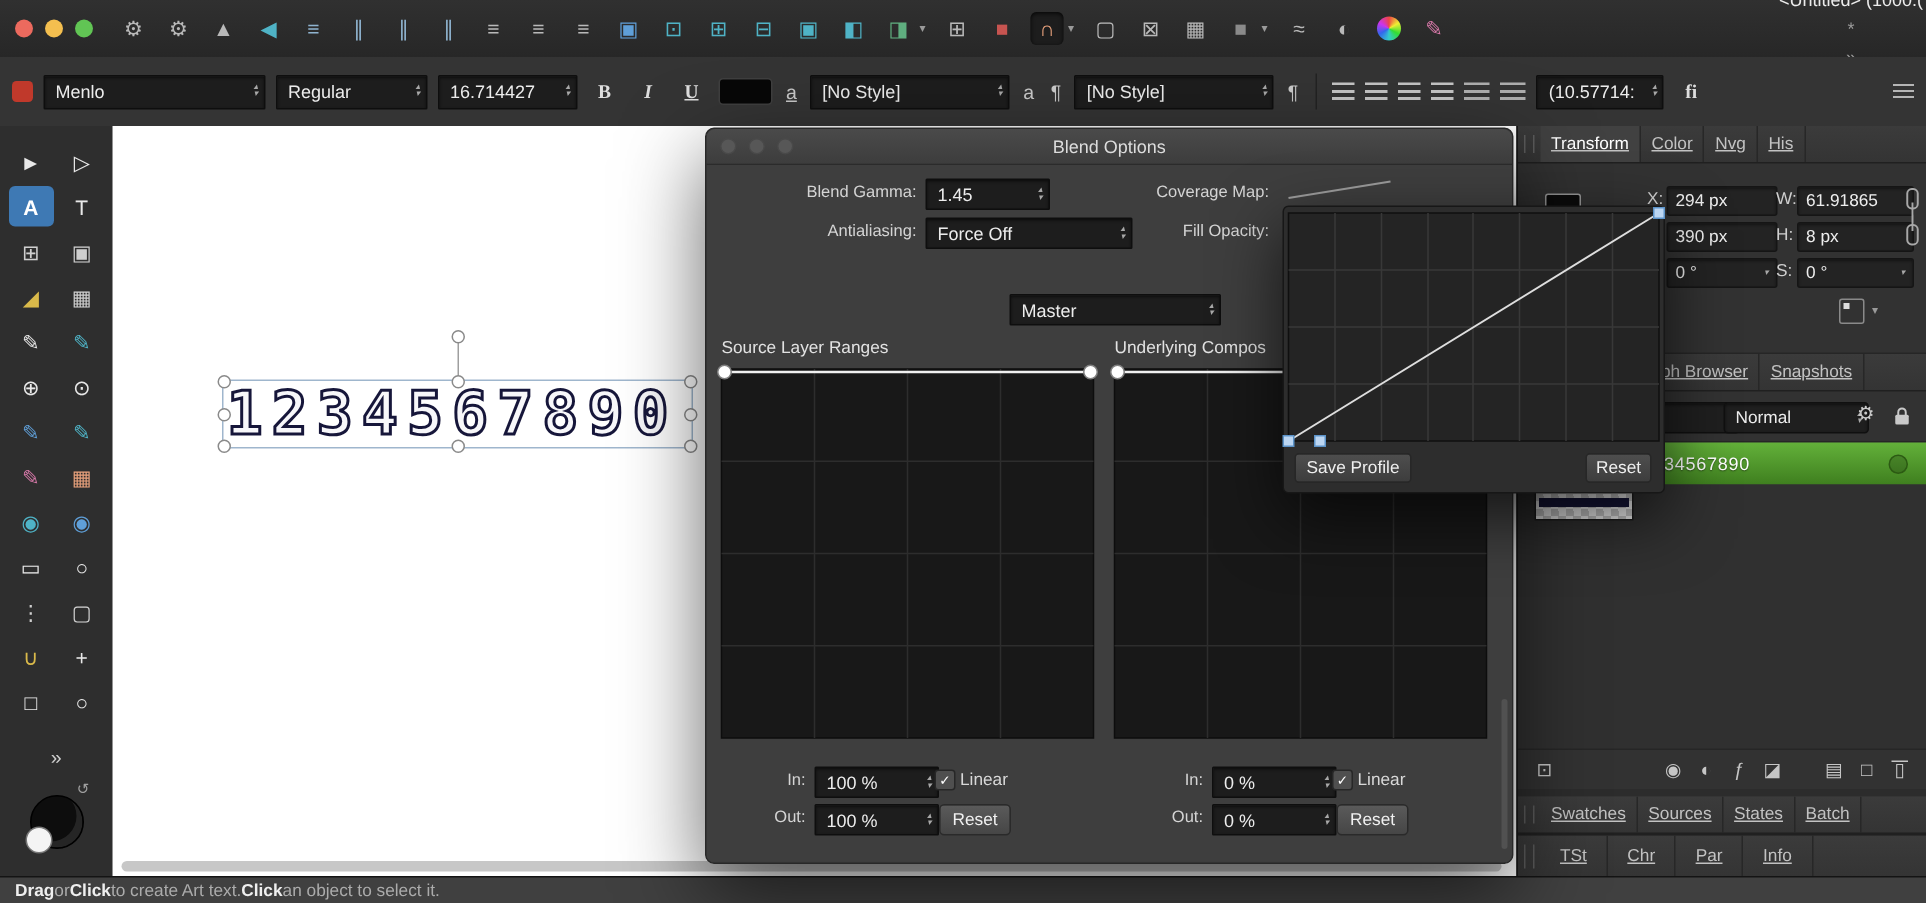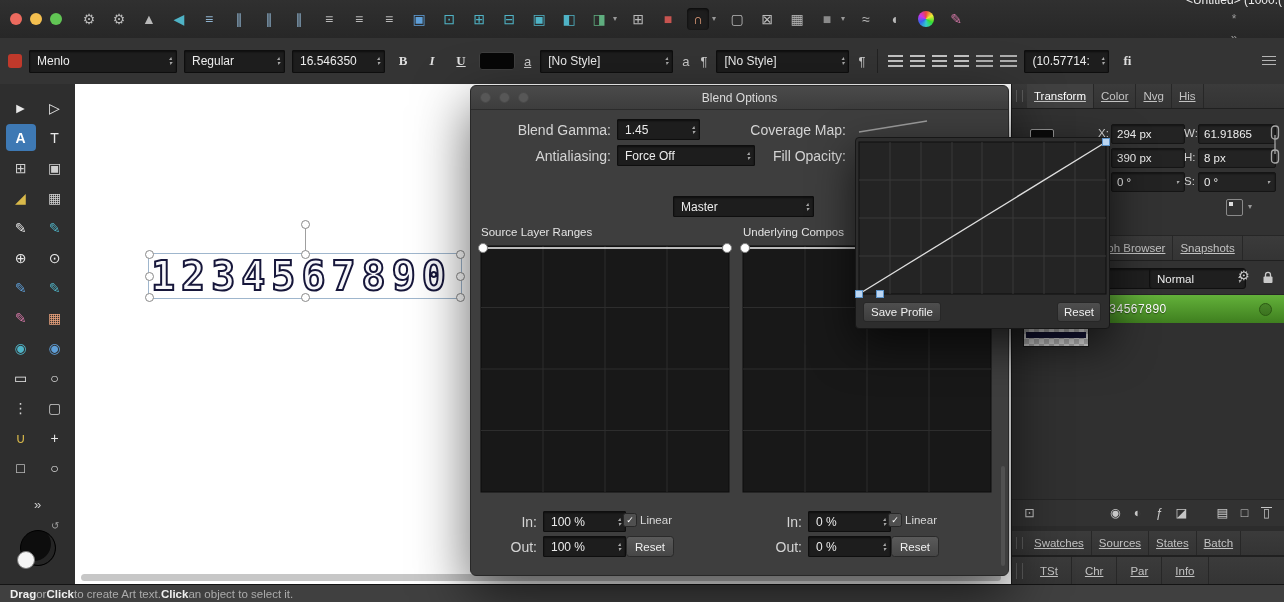--- a/index.html
+++ b/index.html
@@ -77,21 +77,21 @@
   .hscroll{position:absolute;left:6px;bottom:4px;width:920px;height:7px;border-radius:4px;background:rgba(0,0,0,.22);}
 
   
   .dialog{position:absolute;left:470px;top:85px;width:537px;height:489px;background:rgba(59,59,59,.985);
           border:1px solid #282828;border-radius:6px;box-shadow:0 20px 55px rgba(0,0,0,.6);z-index:30;}
   .dlg-head{height:23px;background:linear-gradient(#4a4a4a,#3d3d3d);border-bottom:1px solid #2b2b2b;
             border-radius:6px 6px 0 0;position:relative;display:flex;align-items:center;justify-content:center;
             font-size:12px;color:#dcdcdc;}
   .dlg-traffic{position:absolute;left:9px;display:flex;gap:8px;}
   .dlg-traffic span{width:11px;height:11px;border-radius:50%;background:#575757;border:1px solid #494949;box-sizing:border-box;}
-  .dlg-label{position:absolute;font-size:14px;color:#d4d4d4;text-align:right;white-space:nowrap;}
+  .dlg-label{position:absolute;font-size:11px;color:#d4d4d4;text-align:right;white-space:nowrap;}
   .dlg .combo{position:absolute;height:19px;text-align:right;}
   .graph-title{position:absolute;font-size:11.5px;color:#e2e2e2;}
   .graph{position:absolute;width:248px;height:246px;}
   .chk{position:absolute;width:12px;height:12px;background:#4f4f4f;border:1px solid #272727;border-radius:2.5px;
        color:#fff;font-size:9px;line-height:12px;text-align:center;}
   .chk-label{position:absolute;font-size:11.5px;color:#d8d8d8;}
   .btn{position:absolute;background:linear-gradient(#5a5a5a,#464646);border:1px solid #2a2a2a;border-radius:3.5px;
        color:#f0f0f0;font-size:11.5px;display:flex;align-items:center;justify-content:center;}
   .dlg-scroll{position:absolute;right:3px;top:380px;width:4px;height:100px;background:#606060;border-radius:2px;opacity:.55;}
   .cov-thumb{position:absolute;left:385px;top:33px;width:74px;height:15px;}
@@ -276,21 +276,21 @@
         </span>
     </div>
     <div class="combo w88">
       <span class="val">Regular</span>
       <span class="arrows">
           <i>▴</i>
           <i>▾</i>
         </span>
     </div>
     <div class="combo w80">
-      <span class="val">16.546350</span>
+      <span class="val">16.714427</span>
       <span class="arrows">
           <i>▴</i>
           <i>▾</i>
         </span>
     </div>
     <button class="fmt">B</button>
     <button class="fmt it">I</button>
     <button class="fmt un">U</button>
     <span class="textcolor-swatch"></span>
     <span class="ctx-icon aunder">a</span>

